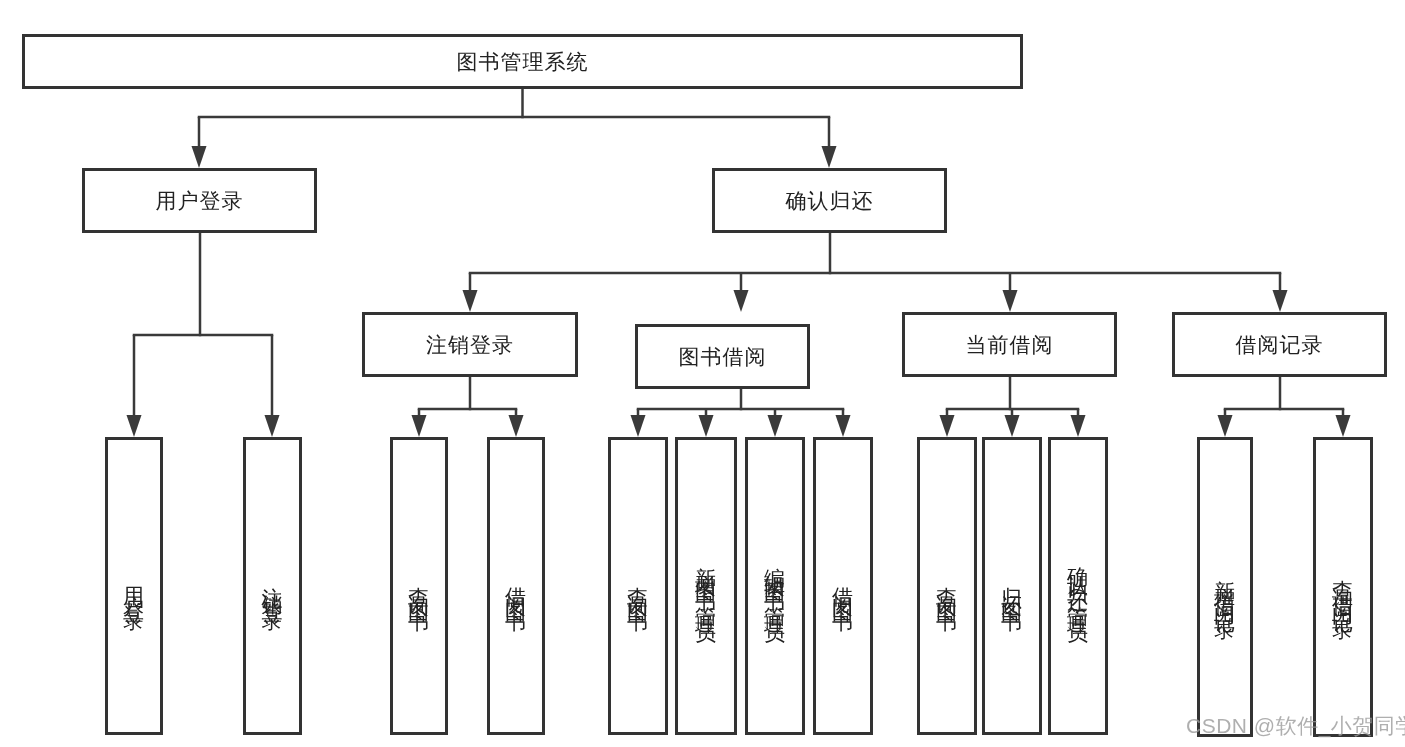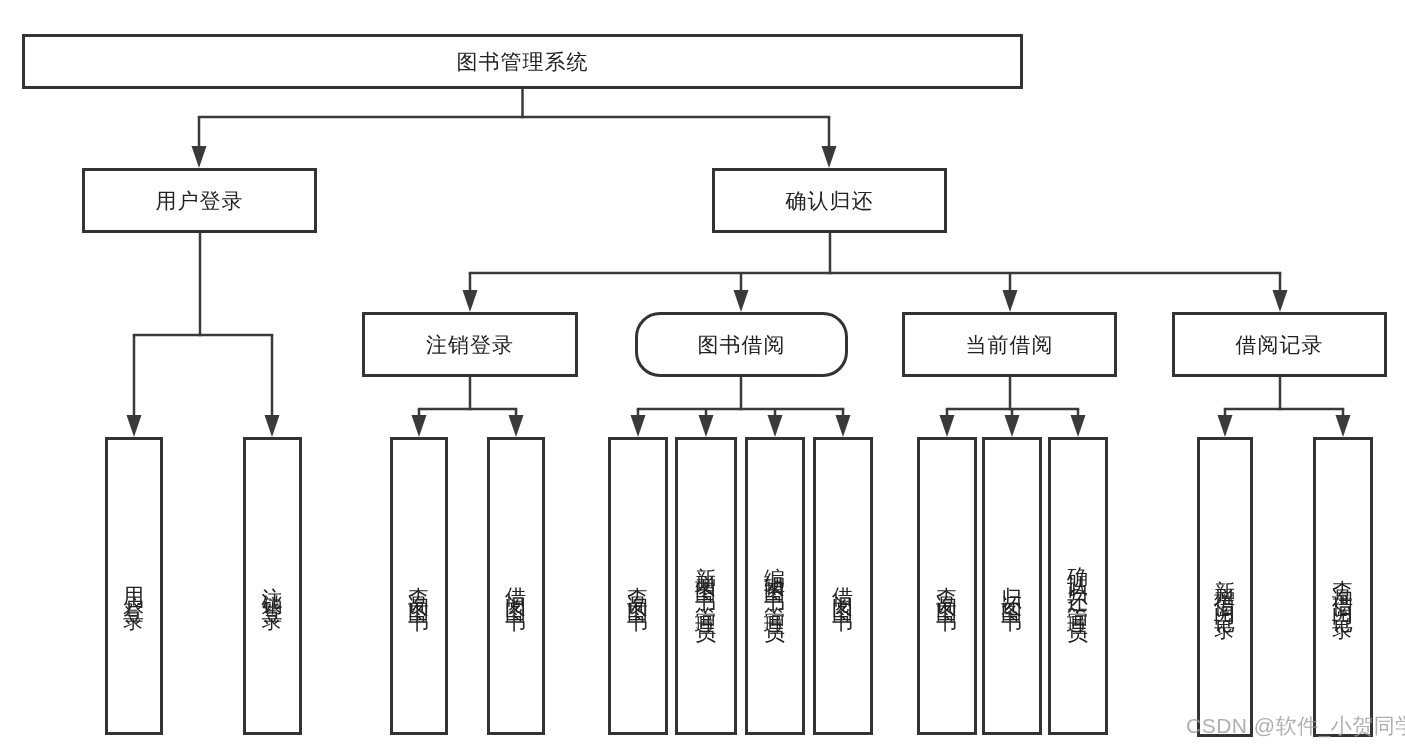--- a/index.html
+++ b/index.html
@@ -126,21 +126,21 @@
       <polygon points="1335.5,415 1350.5,415 1343,437"></polygon>
     </g>
   </svg>
 
   <div class="node h" style="left:22px; top:14px; width:1001px; height:55px;margin-top:20px;">图书管理系统</div>
 
   <div class="node h" style="left:82px; top:168px; width:235px; height:65px;">用户登录</div>
   <div class="node h" style="left:712px; top:168px; width:235px; height:65px;">确认归还</div>
 
   <div class="node h" style="left:362px; top:312px; width:216px; height:65px;">注销登录</div>
-  <div class="node h" style="left:635px; top:312px; width:213px; height:65px;border-radius:25px;">图书借阅</div>
+  <div class="node h" style="left:635px; top:324px; width:175px; height:65px;">图书借阅</div>
   <div class="node h" style="left:902px; top:312px; width:215px; height:65px;">当前借阅</div>
   <div class="node h" style="left:1172px; top:312px; width:215px; height:65px;">借阅记录</div>
 
   <div class="node v" style="left:105px; top:437px; width:58px; height:298px;">
     <span class="vtext">用户登录</span>
   </div>
   <div class="node v" style="left:243px; top:437px; width:59px; height:298px;">
     <span class="vtext">注销登录</span>
   </div>
 

